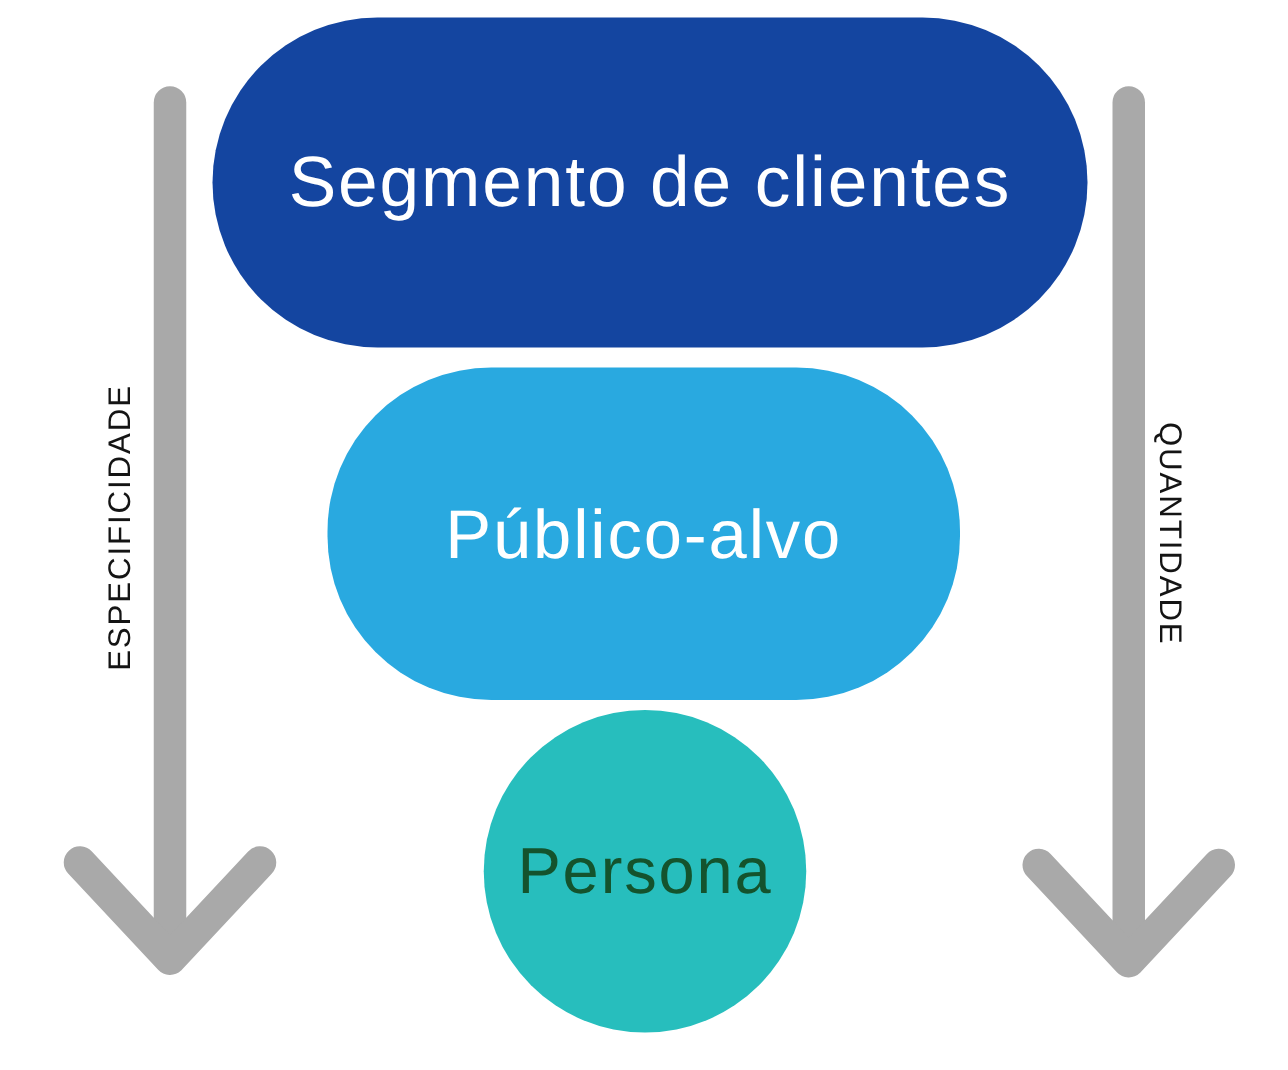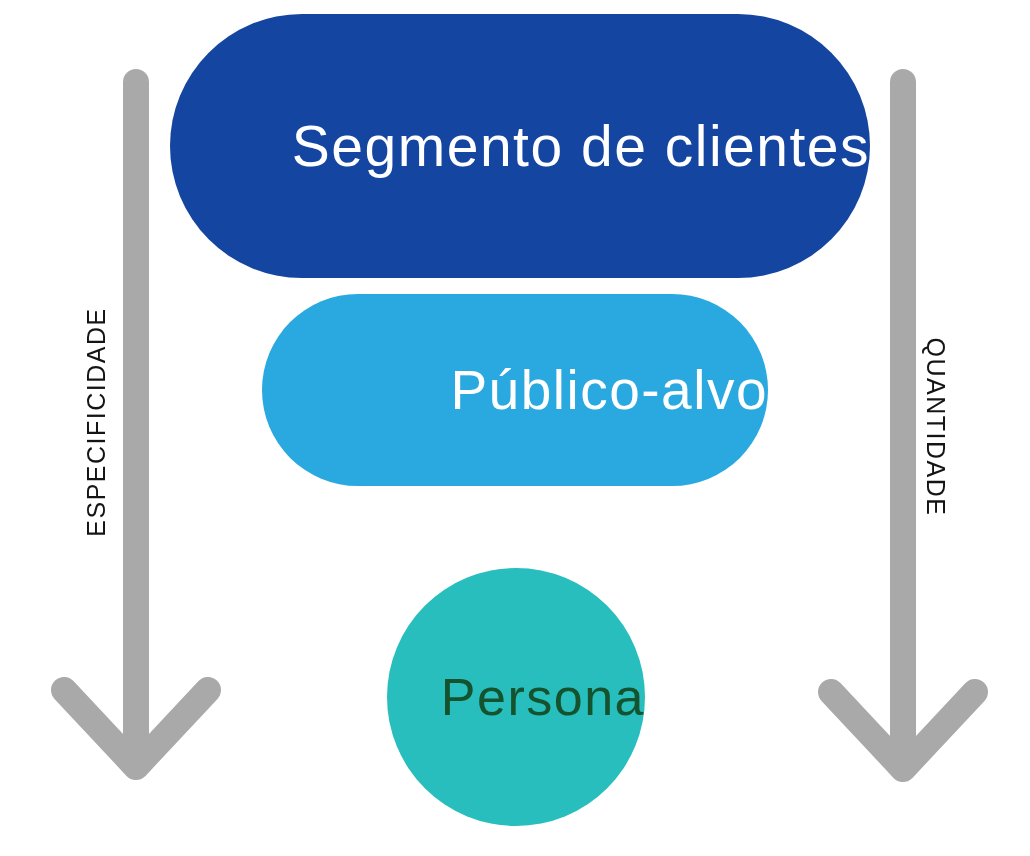--- a/index.html
+++ b/index.html
@@ -12,38 +12,38 @@
     width: 1030px;
     height: 856px;
     background: #ffffff;
     overflow: hidden;
     font-family: "Liberation Sans", sans-serif;
   }
   .bubble {
     position: absolute;
     display: flex;
     align-items: center;
-    justify-content: flex-end;
+    justify-content: center;
     text-align: center;
   }
   .bubble .bubble-label {
     color: #ffffff;
     letter-spacing: 1.5px;
     font-weight: 400;
     white-space: nowrap;
   }
   .bubble.top {
     left: 170px; top: 14px;
     width: 700px; height: 264px;
     border-radius: 132px;
   }
   .bubble.top .bubble-label { font-size: 57px; }
   .bubble.mid {
     left: 262px; top: 294px;
-    width: 506px; height: 192px;
+    width: 506px; height: 266px;
     border-radius: 131px;
   }
   .bubble.mid .bubble-label { font-size: 55px; }
   .bubble.small {
     left: 387px; top: 568px;
     width: 258px; height: 258px;
     border-radius: 50%;
   }
   .bubble.small .bubble-label { font-size: 52px; }
 

